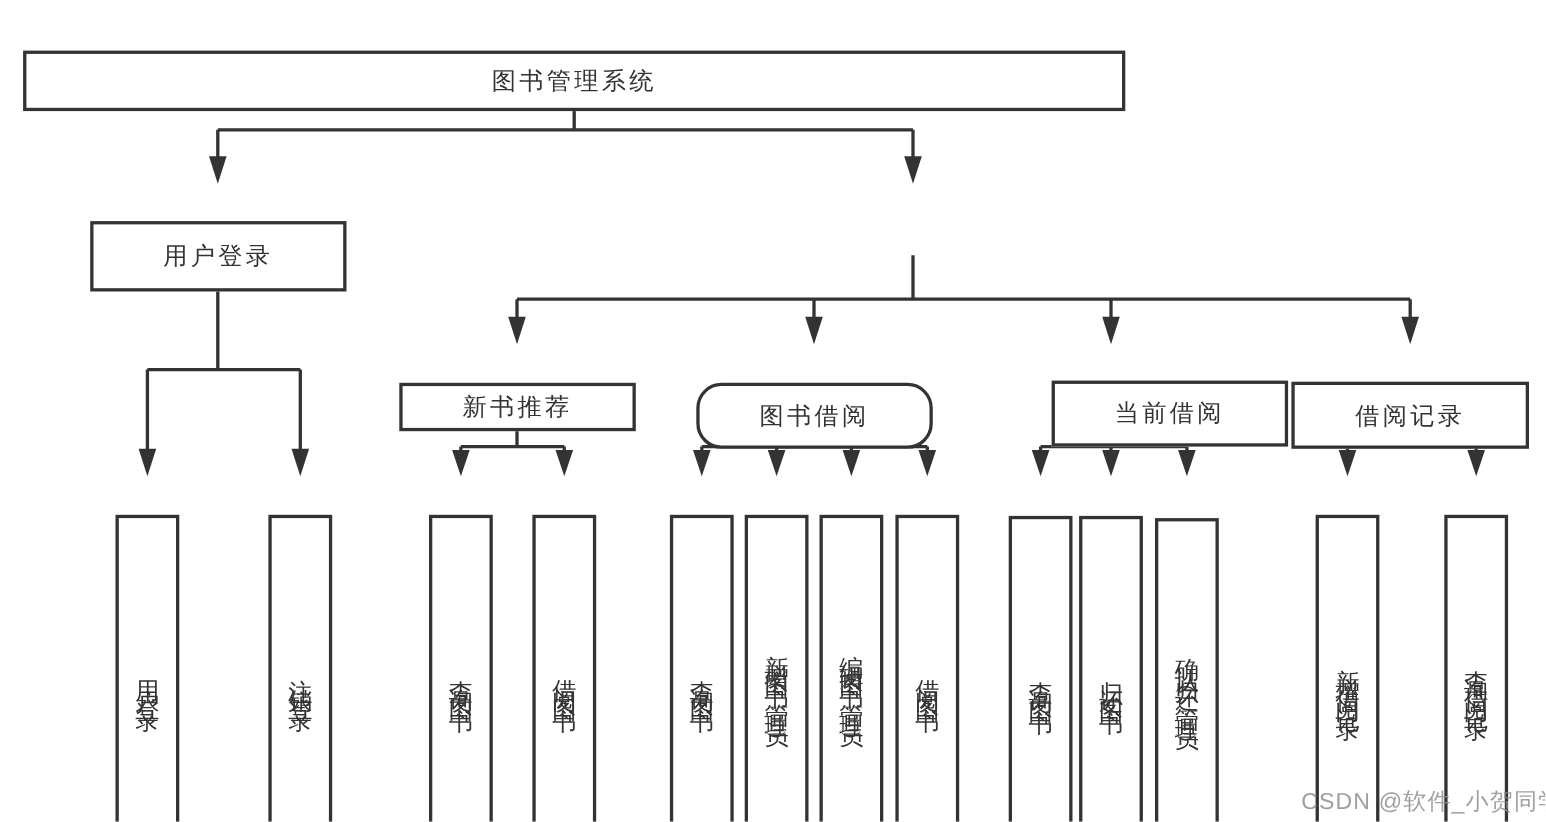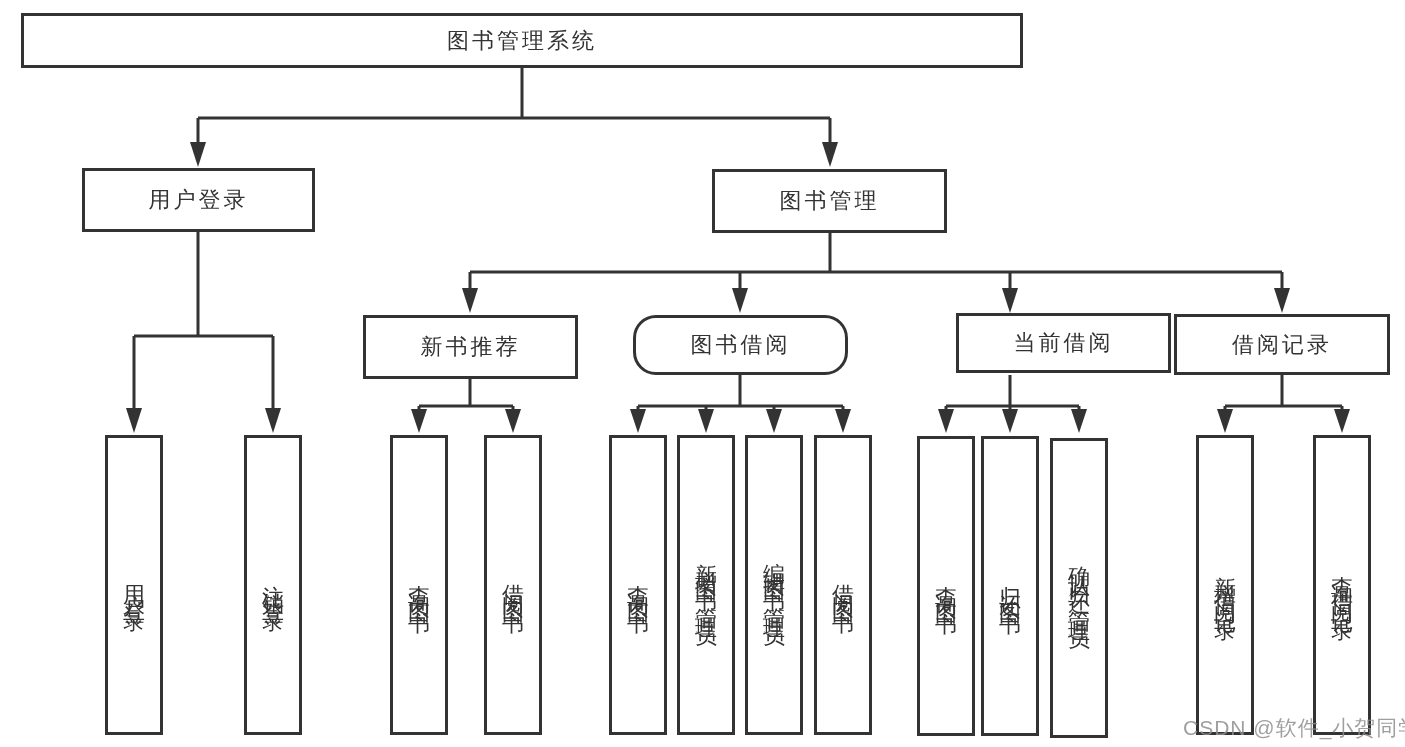--- a/index.html
+++ b/index.html
@@ -36,20 +36,21 @@
     position: absolute;
     box-sizing: border-box;
     border: 3px solid #333333;
     background: #ffffff;
     display: flex;
     align-items: center;
     justify-content: center;
     color: #333333;
     font-size: 22px;
     z-index: 2;
+    margin-top: 33px;
   }
   .node .hlabel {
     letter-spacing: 3px;
     white-space: nowrap;
   }
   .node .vlabel {
     writing-mode: vertical-rl;
     text-orientation: mixed;
     letter-spacing: 9px;
     line-height: 1;
@@ -114,25 +115,22 @@
     </g>
   </svg>
 
   <div class="node" style="left:21px; top:13px; width:1002px; height:55px;">
     <span class="hlabel">图书管理系统</span>
   </div>
 
   <div class="node" style="left:82px; top:168px; width:233px; height:64px;">
     <span class="hlabel">用户登录</span>
   </div>
-  <div class="node" style="left:712px; top:169px; width:235px; height:64px;">
-    <span class="hlabel">图书管理</span>
-  </div>
 
-  <div class="node" style="left:363px; top:315px; width:215px; height:64px;">
+  <div class="node" style="left:363px; top:315px; width:215px; height:44px;">
     <span class="hlabel">新书推荐</span>
   </div>
   <div class="node" style="left:633px; top:315px; width:215px; height:60px;border-radius:23px;">
     <span class="hlabel">图书借阅</span>
   </div>
   <div class="node" style="left:956px; top:313px; width:215px; height:60px;">
     <span class="hlabel">当前借阅</span>
   </div>
   <div class="node" style="left:1174px; top:314px; width:216px; height:61px;">
     <span class="hlabel">借阅记录</span>

